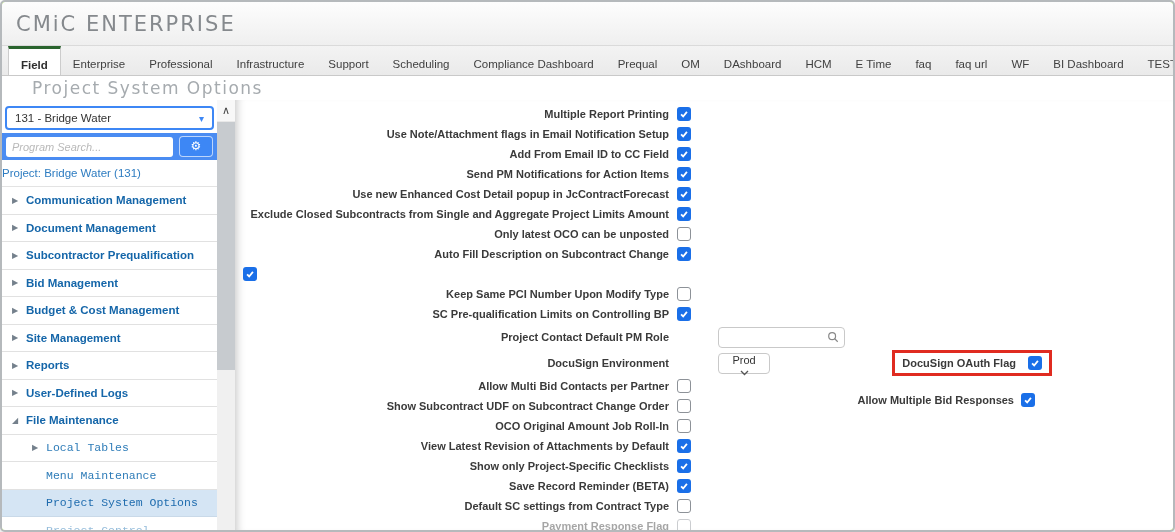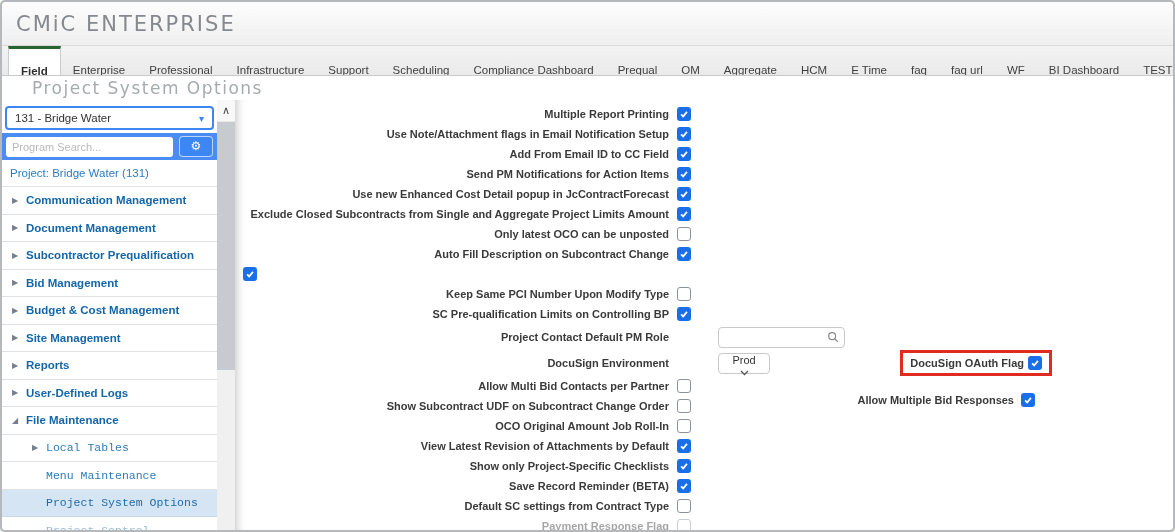--- a/index.html
+++ b/index.html
@@ -24,21 +24,21 @@
   }
 
   
   .tabbar {
     height:30px; background:linear-gradient(#f3f3f3,#eaeaea);
     border-bottom:1px solid #c9c9c9;
     display:flex; align-items:stretch; padding-left:6px;
     overflow:hidden;
   }
   .tab {
-    padding:9px 12px; font-size:11.5px; color:#3f3f3f;
+    padding:3px 12px; font-size:11.5px; color:#3f3f3f;
     line-height:30px; cursor:pointer; white-space:nowrap;
   }
   .tab.active {
     background:#fff; border-top:3px solid #2a642e;
     border-left:1px solid #ccc; border-right:1px solid #ccc;
     line-height:26px; font-weight:bold; color:#2f2f2f;
   }
 
   
   .titlebar { height:24px; background:#fff; display:flex; align-items:center; }
@@ -57,30 +57,30 @@
     display:flex; align-items:center; padding:7px 8px; background:#fff; cursor:pointer;
   }
   .project-select .val { font-size:11.5px; color:#333; }
   .project-select .caret { margin-left:auto; color:#3d87f5; font-size:10px; }
   .search-strip {
     margin-top:3px; height:27px; background:#4a8cf2;
     display:flex; align-items:center; padding:0 4px; gap:6px;
   }
   .search-strip input {
     flex:1; height:20px; border:none; border-radius:3px; padding:0 6px;
-    font-size:11px; color:#333; outline:none;
+    font-size:11px; color:#333; outline:none;font-style:italic;
   }
   .search-strip input::placeholder { color:#b9b9b9; }
   .gear-btn {
     width:34px; height:21px; border:1px solid rgba(255,255,255,.65); border-radius:4px;
     background:#3d87f5; color:#fff; font-size:12px; line-height:19px; text-align:center;
     cursor:pointer;
   }
   .project-link {
-    height:27px; display:flex; align-items:center; padding-left:8px;
+    height:27px; display:flex; align-items:center; 
     font-size:11.5px; color:#2d7cc1; border-bottom:1px solid #e3e3e3; cursor:pointer;
   }
   .tree-item {
     height:27.5px; display:flex; align-items:center;
     border-bottom:1px solid #e1e1e1; cursor:pointer; background:#fff;
   }
   .tree-item .arrow { width:14px; font-size:8px; color:#74808c; text-align:left; }
   .tree-item .t-label { font-size:11.5px; }
   .tree-item.lvl0 { padding-left:10px; }
   .tree-item.lvl0 .t-label { color:#1566a9; font-weight:bold; }
@@ -132,21 +132,21 @@
 
   .selectbox {
     width:52px; height:21px; border:1px solid #c9c9c9; border-radius:4px;
     display:flex; align-items:center; justify-content:space-between;
     padding:0 6px; font-size:11px; color:#333; cursor:pointer; background:#fff;flex-direction:column;
   }
 
   
   .oauth-box {
     position:absolute; top:250px; right:121px;
-    border:3px solid #e02b20; display:flex; align-items:center; gap:4px;
+    border:3px solid #e02b20; display:flex; align-items:center; gap:12px;
     padding:3px 7px; background:#fff;
   }
   .oauth-box .opt-label, .multi-bid .opt-label { width:auto; }
   .multi-bid {
     position:absolute; top:283px; right:138px; height:16px;
     display:flex; align-items:center; gap:7px;margin-top:9px;
   }
 </style>
 </head>
 <body>
@@ -160,21 +160,21 @@
   <div class="tabbar" id="tabbar">
       <div class="tab active">Field</div>
       <div class="tab">Enterprise</div>
       <div class="tab">Professional</div>
       <div class="tab">Infrastructure</div>
       <div class="tab">Support</div>
       <div class="tab">Scheduling</div>
       <div class="tab">Compliance Dashboard</div>
       <div class="tab">Prequal</div>
       <div class="tab">OM</div>
-      <div class="tab">Aggregate</div>
+      <div class="tab">DAshboard</div>
       <div class="tab">HCM</div>
       <div class="tab">E Time</div>
       <div class="tab">faq</div>
       <div class="tab">faq url</div>
       <div class="tab">WF</div>
       <div class="tab">BI Dashboard</div>
       <div class="tab">TEST</div>
     </div>
 
   <div class="titlebar">

